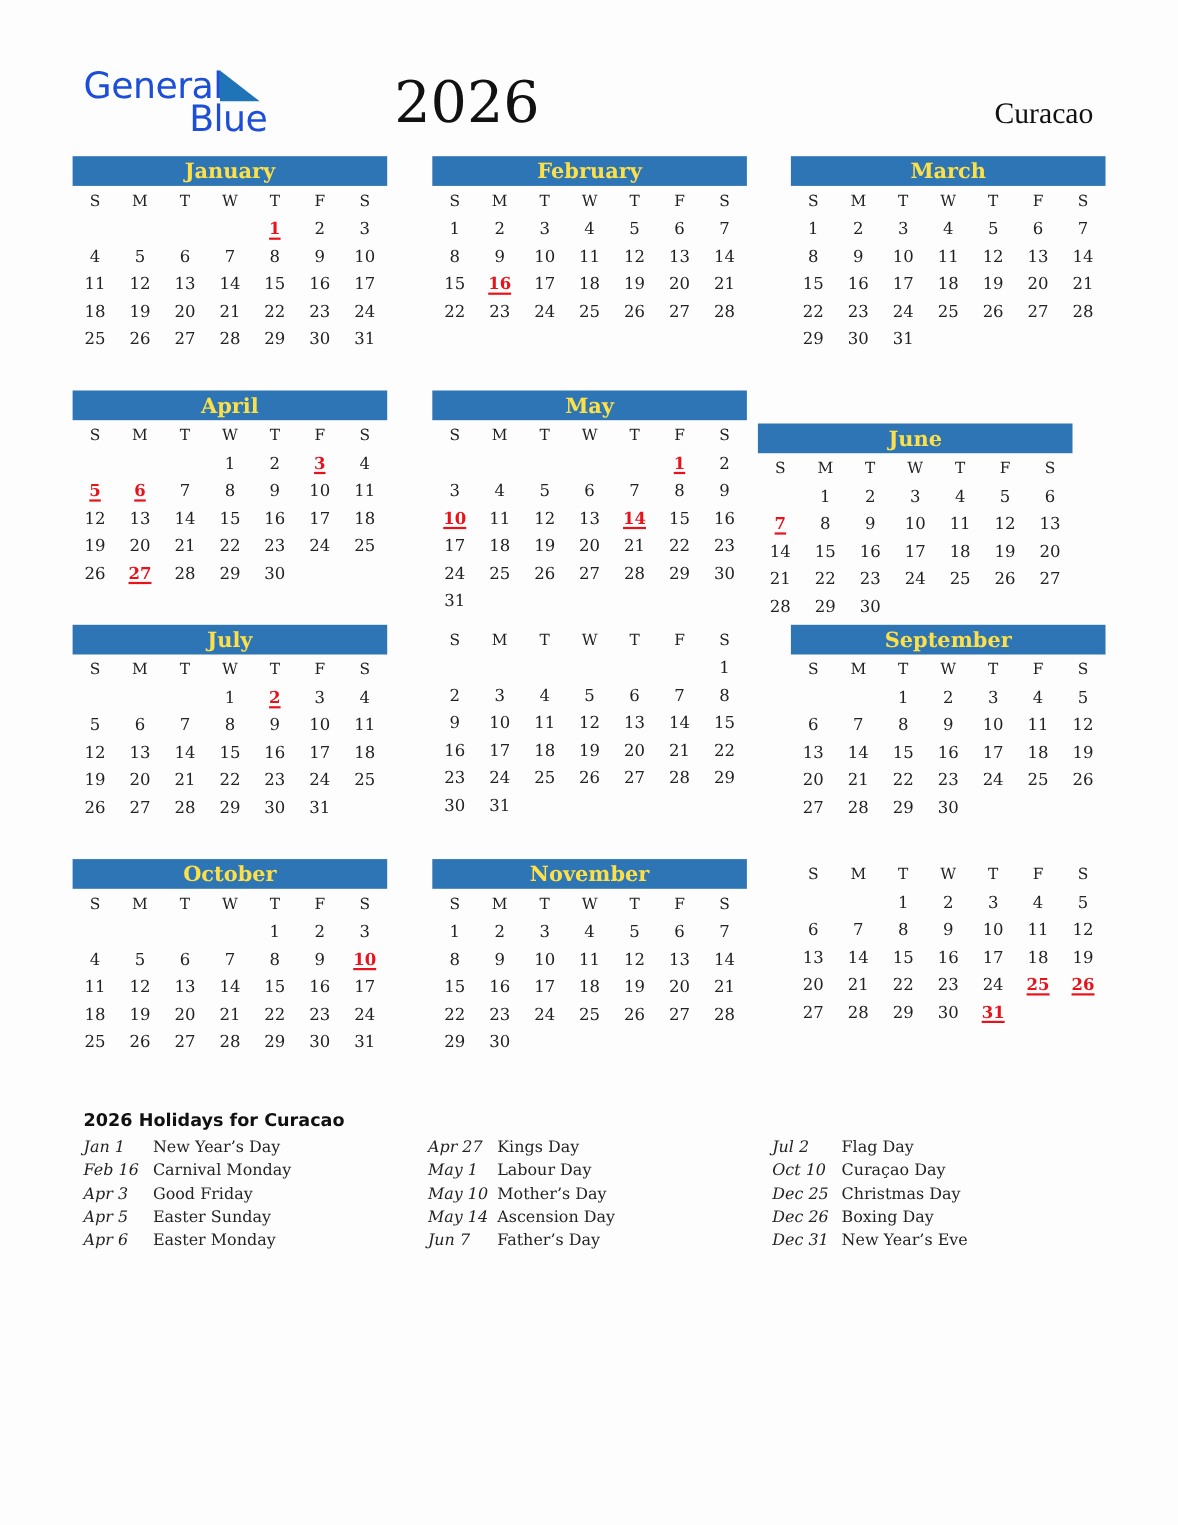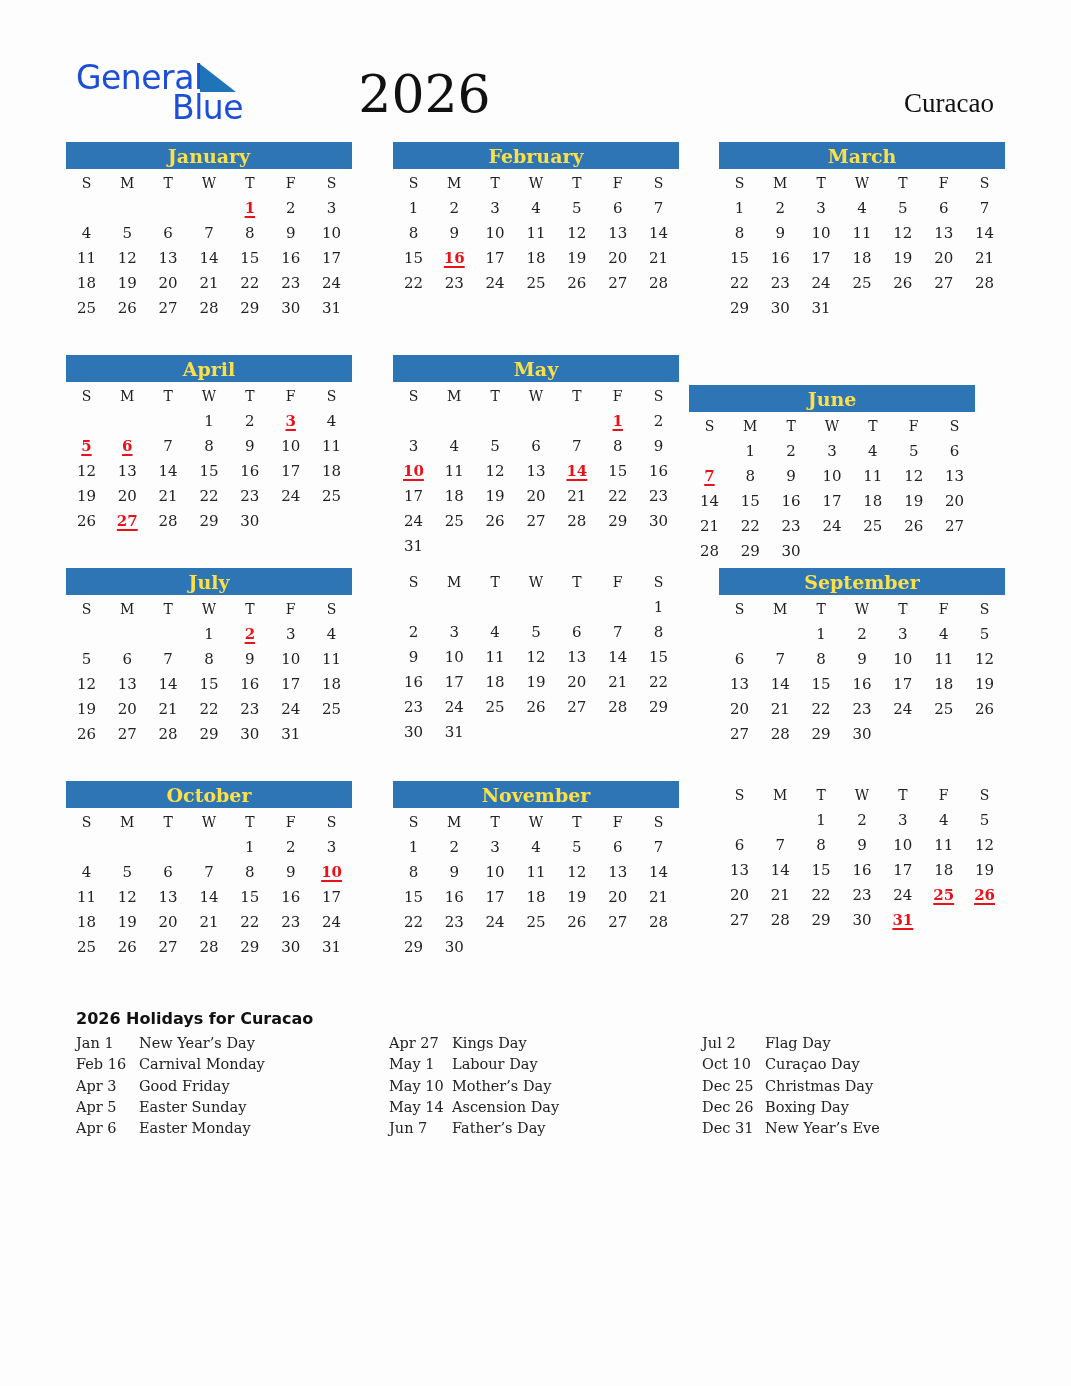--- a/index.html
+++ b/index.html
@@ -22,21 +22,21 @@
   .month-header { height: 27px; background: #2e75b6; color: #fde047; text-align: center;
     font-weight: bold; font-size: 19px; line-height: 28px; font-family: "DejaVu Serif", serif; }
   .grid { display: grid; grid-template-columns: repeat(7, 1fr); width: 286px; margin-top: 2px; }
   .cell { height: 25px; line-height: 25px; text-align: center; font-size: 15px; color: #222; font-family: "DejaVu Serif", serif; }
   .dow { height: 25px; line-height: 24px; font-size: 14px; }
   .holiday { color: #e8121a; font-weight: bold; text-decoration: underline; text-decoration-thickness: 2px; text-underline-offset: 3px; }
 
   .hol-title { position: absolute; left: 76px; top: 1009px; font-family: "DejaVu Sans", sans-serif; font-weight: bold; font-size: 16px; color: #111; }
   .hol-col { position: absolute; top: 1033px; }
   .hol-row { height: 21.3px; line-height: 21px; font-size: 14.5px; white-space: nowrap; font-family: "DejaVu Serif", serif; color: #222; }
-  .hol-date { display: inline-block; width: 63px; }
+  .hol-date { display: inline-block; width: 63px; font-style: italic; }
   .hol-name { display: inline-block; }
 </style>
 </head>
 <body>
 
 <div class="logo">
   <span class="general">General</span>
   <span class="tri"></span>
   <span class="blue">Blue</span>
 </div>

